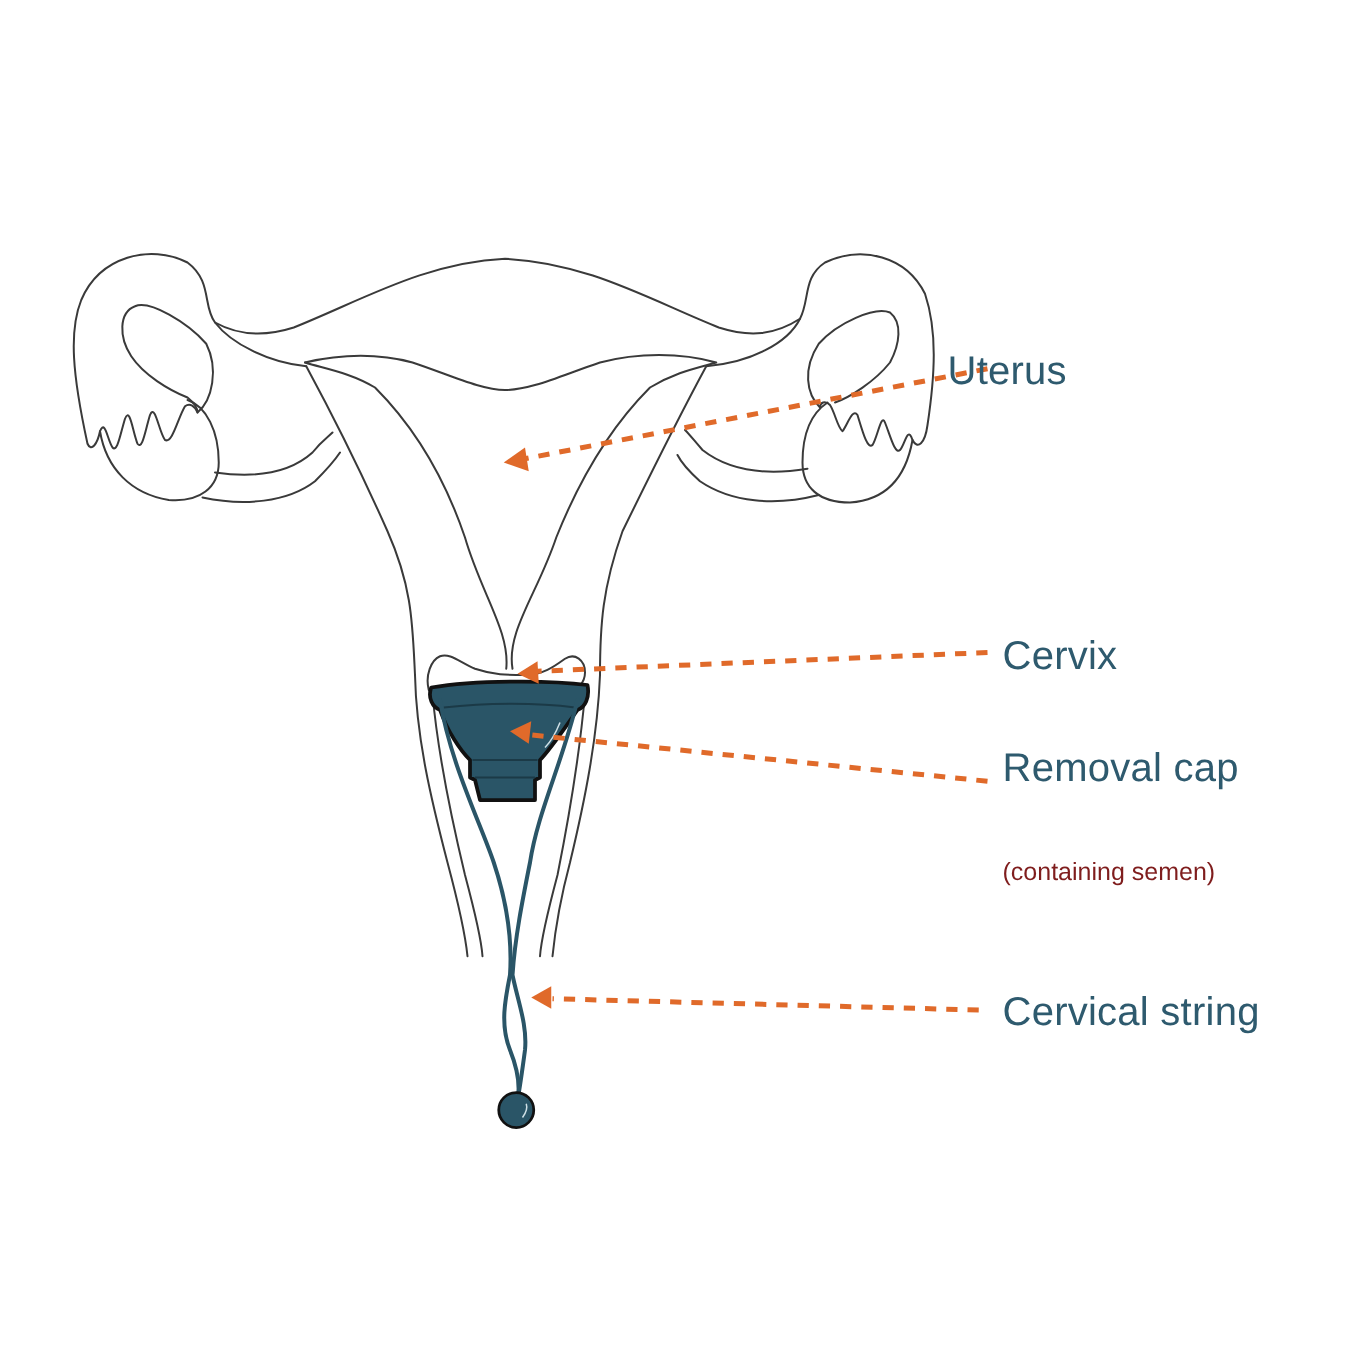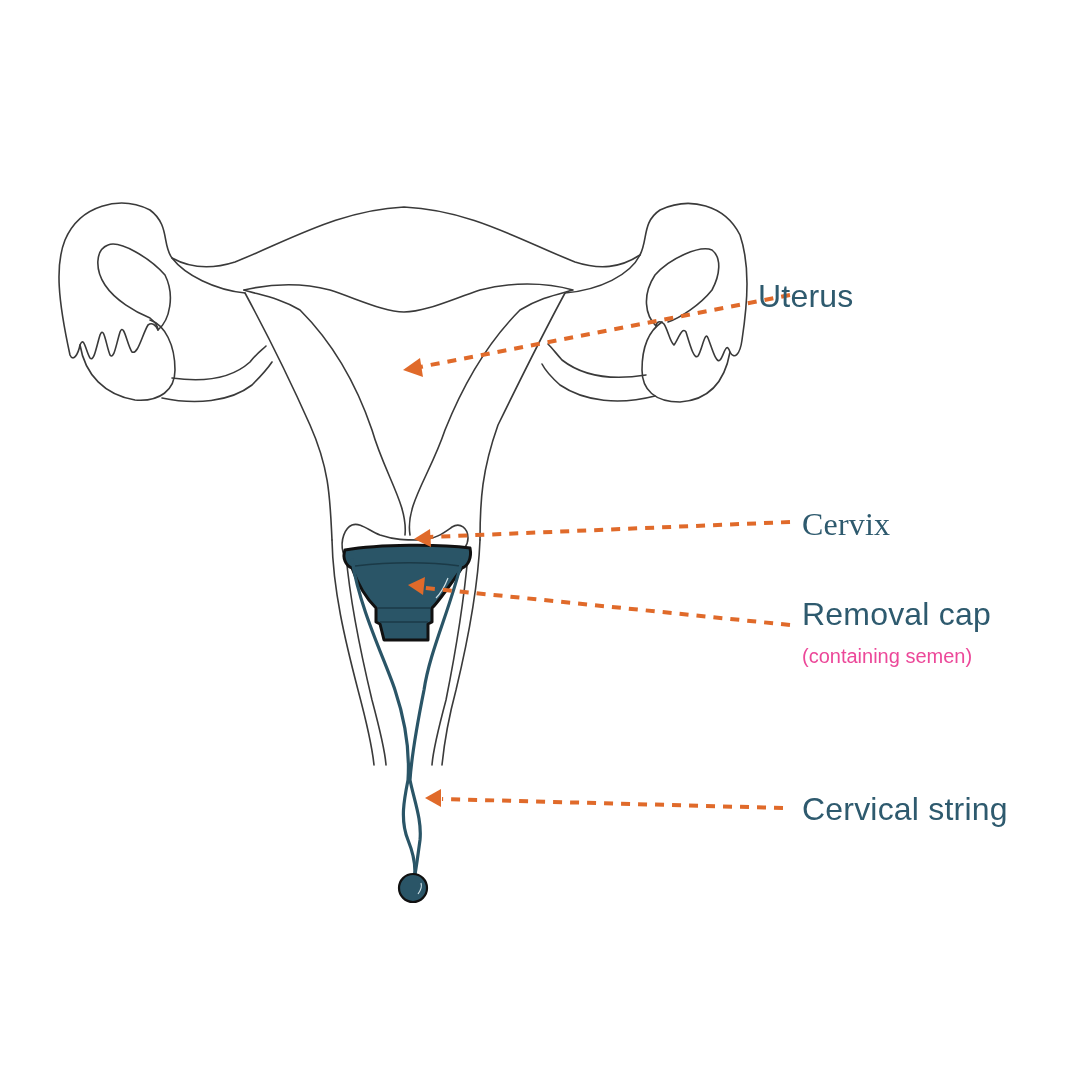--- a/index.html
+++ b/index.html
@@ -1,19 +1,19 @@
 <!DOCTYPE html>
 <html><head>
 <meta charset="utf-8">
 <style>
   html, body { margin:0; padding:0; background:#ffffff; }
   body { width:1080px; height:1080px; position:relative; overflow:hidden; font-family:"Liberation Sans", "DejaVu Sans", sans-serif; }
   #diagram { position:absolute; left:0; top:0; width:1080px; height:1080px; }
   .label { position:absolute; color:#2E5A6E; font-size:32px; line-height:1; white-space:nowrap; letter-spacing:0.2px; }
-  .sublabel { position:absolute; color:#ec4899; font-size:20px; line-height:1; white-space:nowrap; }
+  .sublabel { position:absolute; color:#7f1d1d; font-size:20px; line-height:1; white-space:nowrap;margin-top:42px; }
   .outline { fill:none; stroke:#3a3a3a; stroke-width:1.6; stroke-linecap:round; stroke-linejoin:round; }
   .outline-white { fill:#ffffff; stroke:#3a3a3a; stroke-width:1.6; stroke-linejoin:round; }
   .arrow-line { fill:none; stroke-width:4; stroke-dasharray:9 8; }
 </style>
 </head>
 <body>
 
 <svg id="diagram" viewBox="0 0 1080 1080" xmlns="http://www.w3.org/2000/svg">
 
   <g>
@@ -85,16 +85,16 @@
       <polygon points="408,585 425,577 423,595" fill="#E06A2A"></polygon>
     </g>
     <g>
       <line class="arrow-line" x1="783" y1="808" x2="442" y2="799" stroke="#E06A2A"></line>
       <polygon points="425,798 441,789 441,807" fill="#E06A2A"></polygon>
     </g>
   </g>
 </svg>
 
 <div class="label" style="left:758px; top:280px;">Uterus</div>
-<div class="label" style="left:802px; top:508px;font-family:Liberation Serif, serif;">Cervix</div>
+<div class="label" style="left:802px; top:508px;">Cervix</div>
 <div class="label" style="left:802px; top:598px;">Removal cap</div>
 <div class="sublabel" style="left:802px; top:646px;">(containing semen)</div>
 <div class="label" style="left:802px; top:793px;">Cervical string</div>
 
 </body></html>

